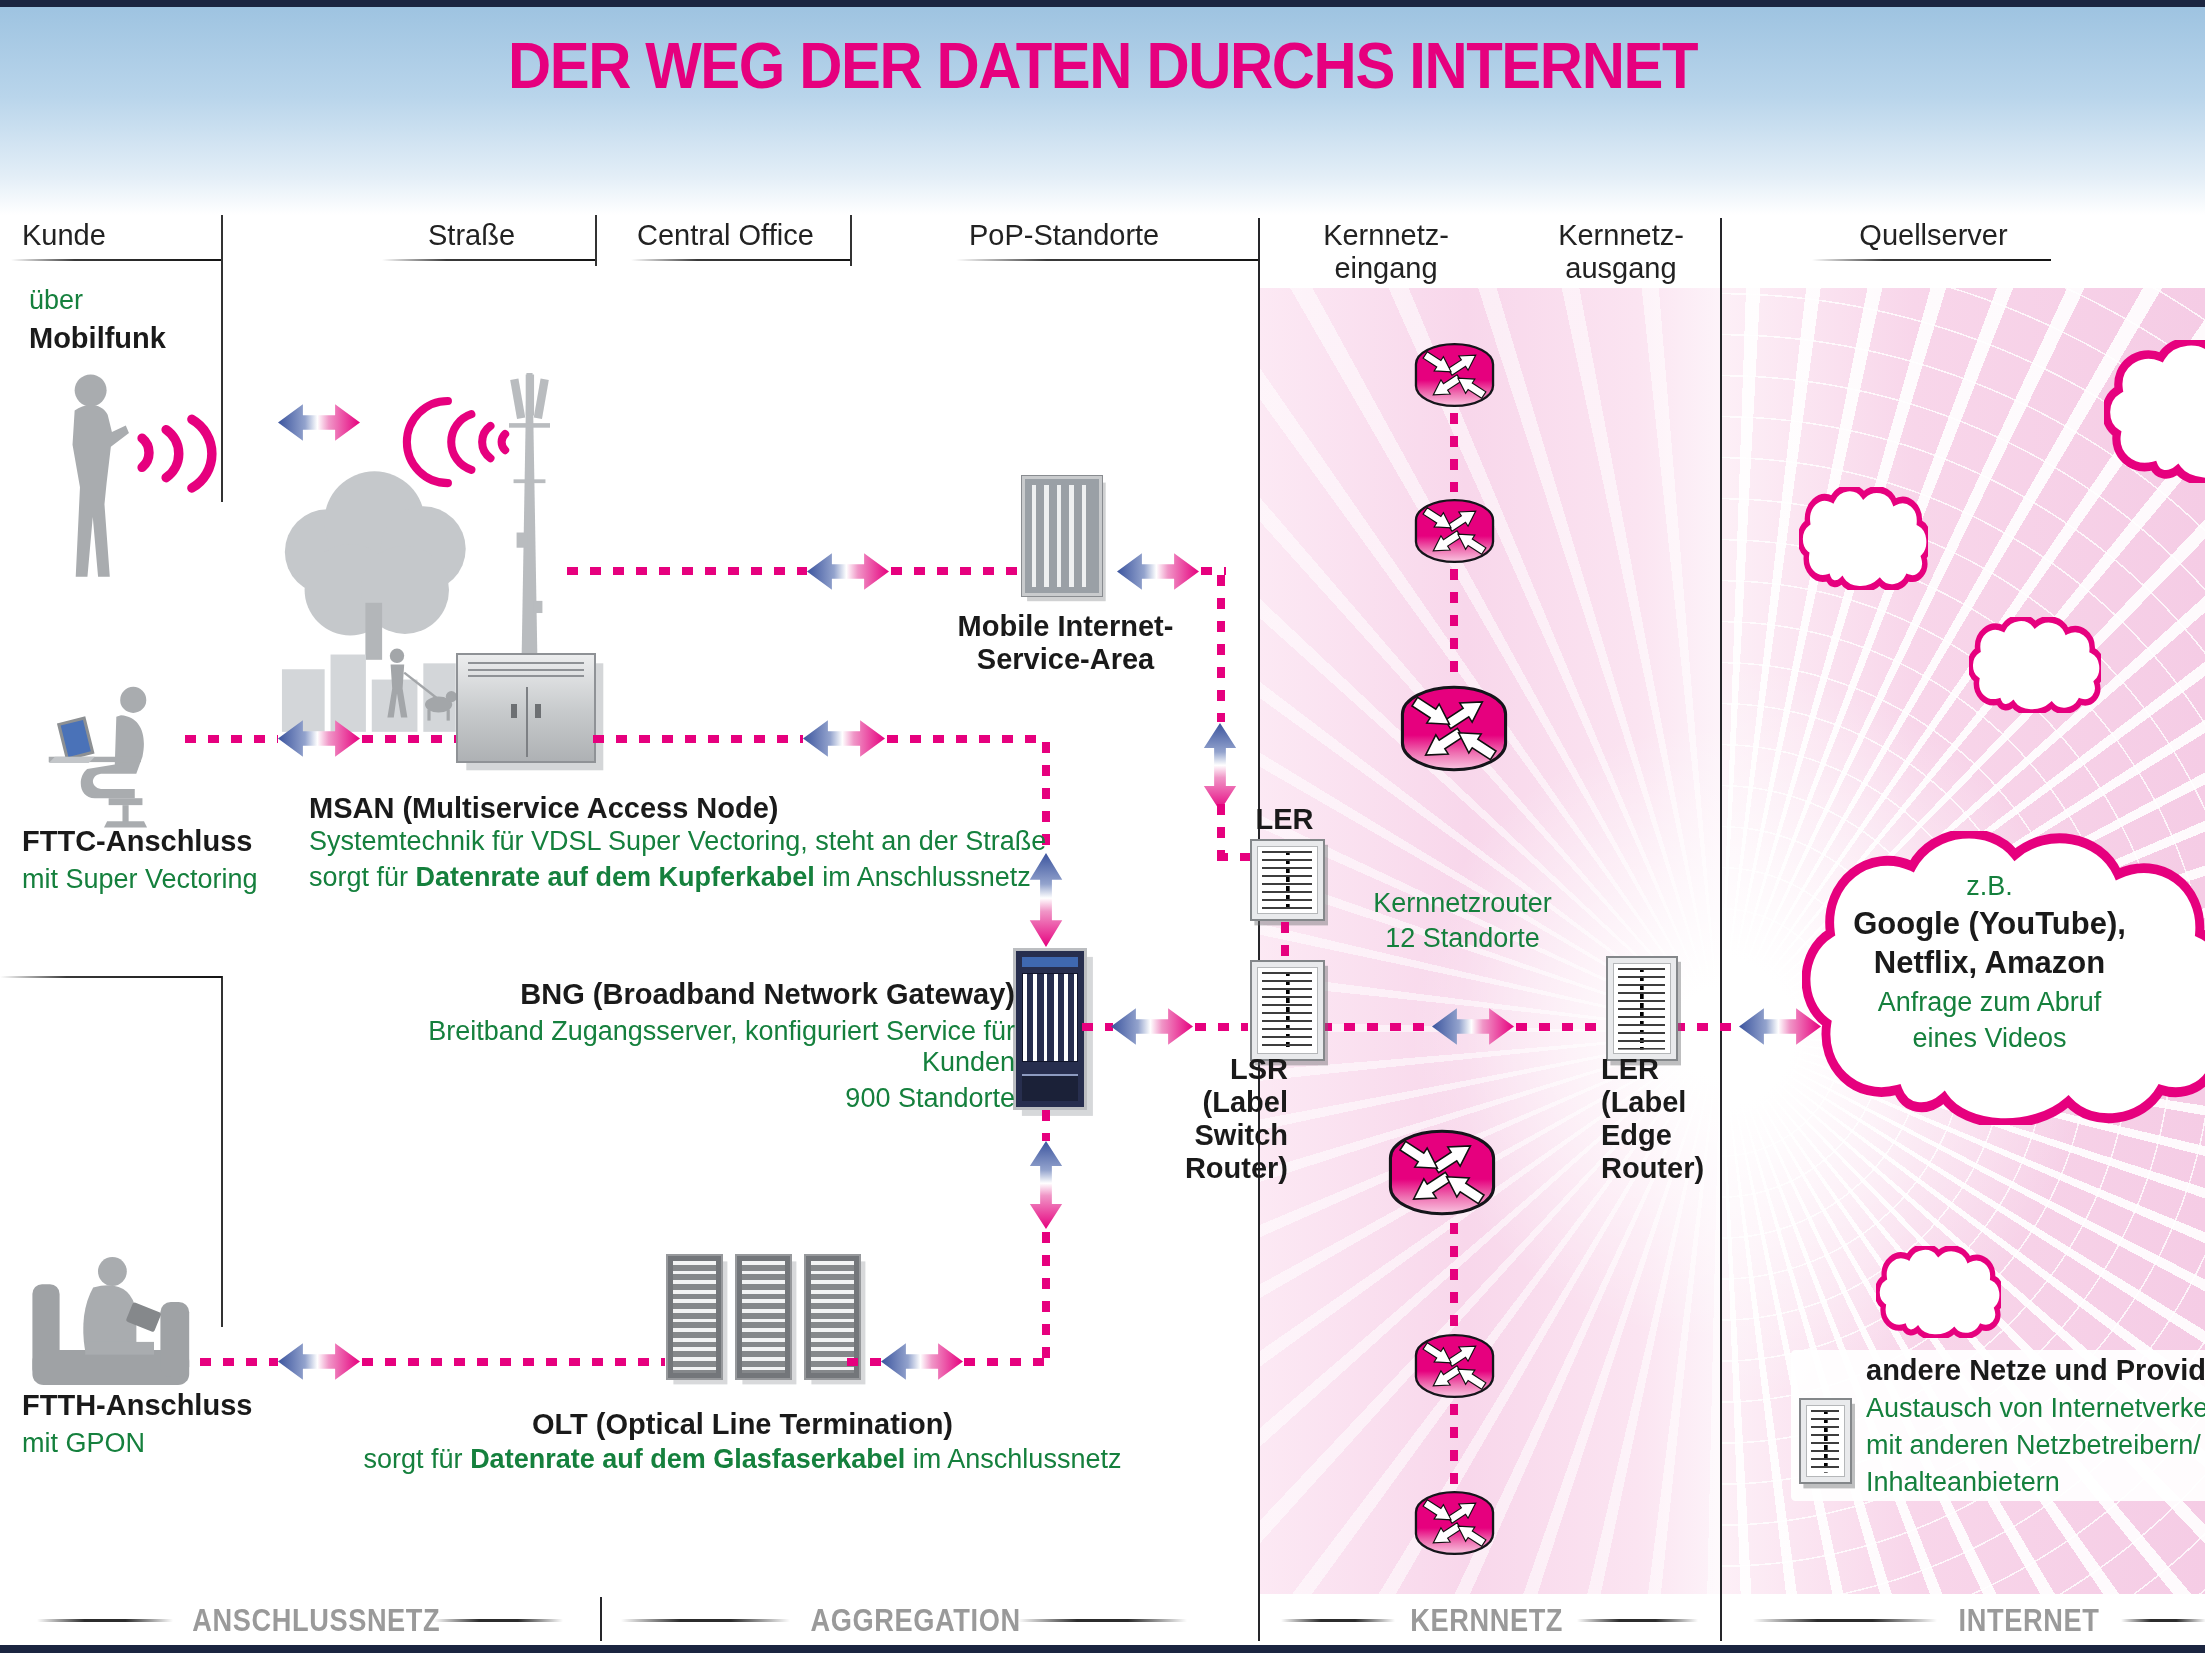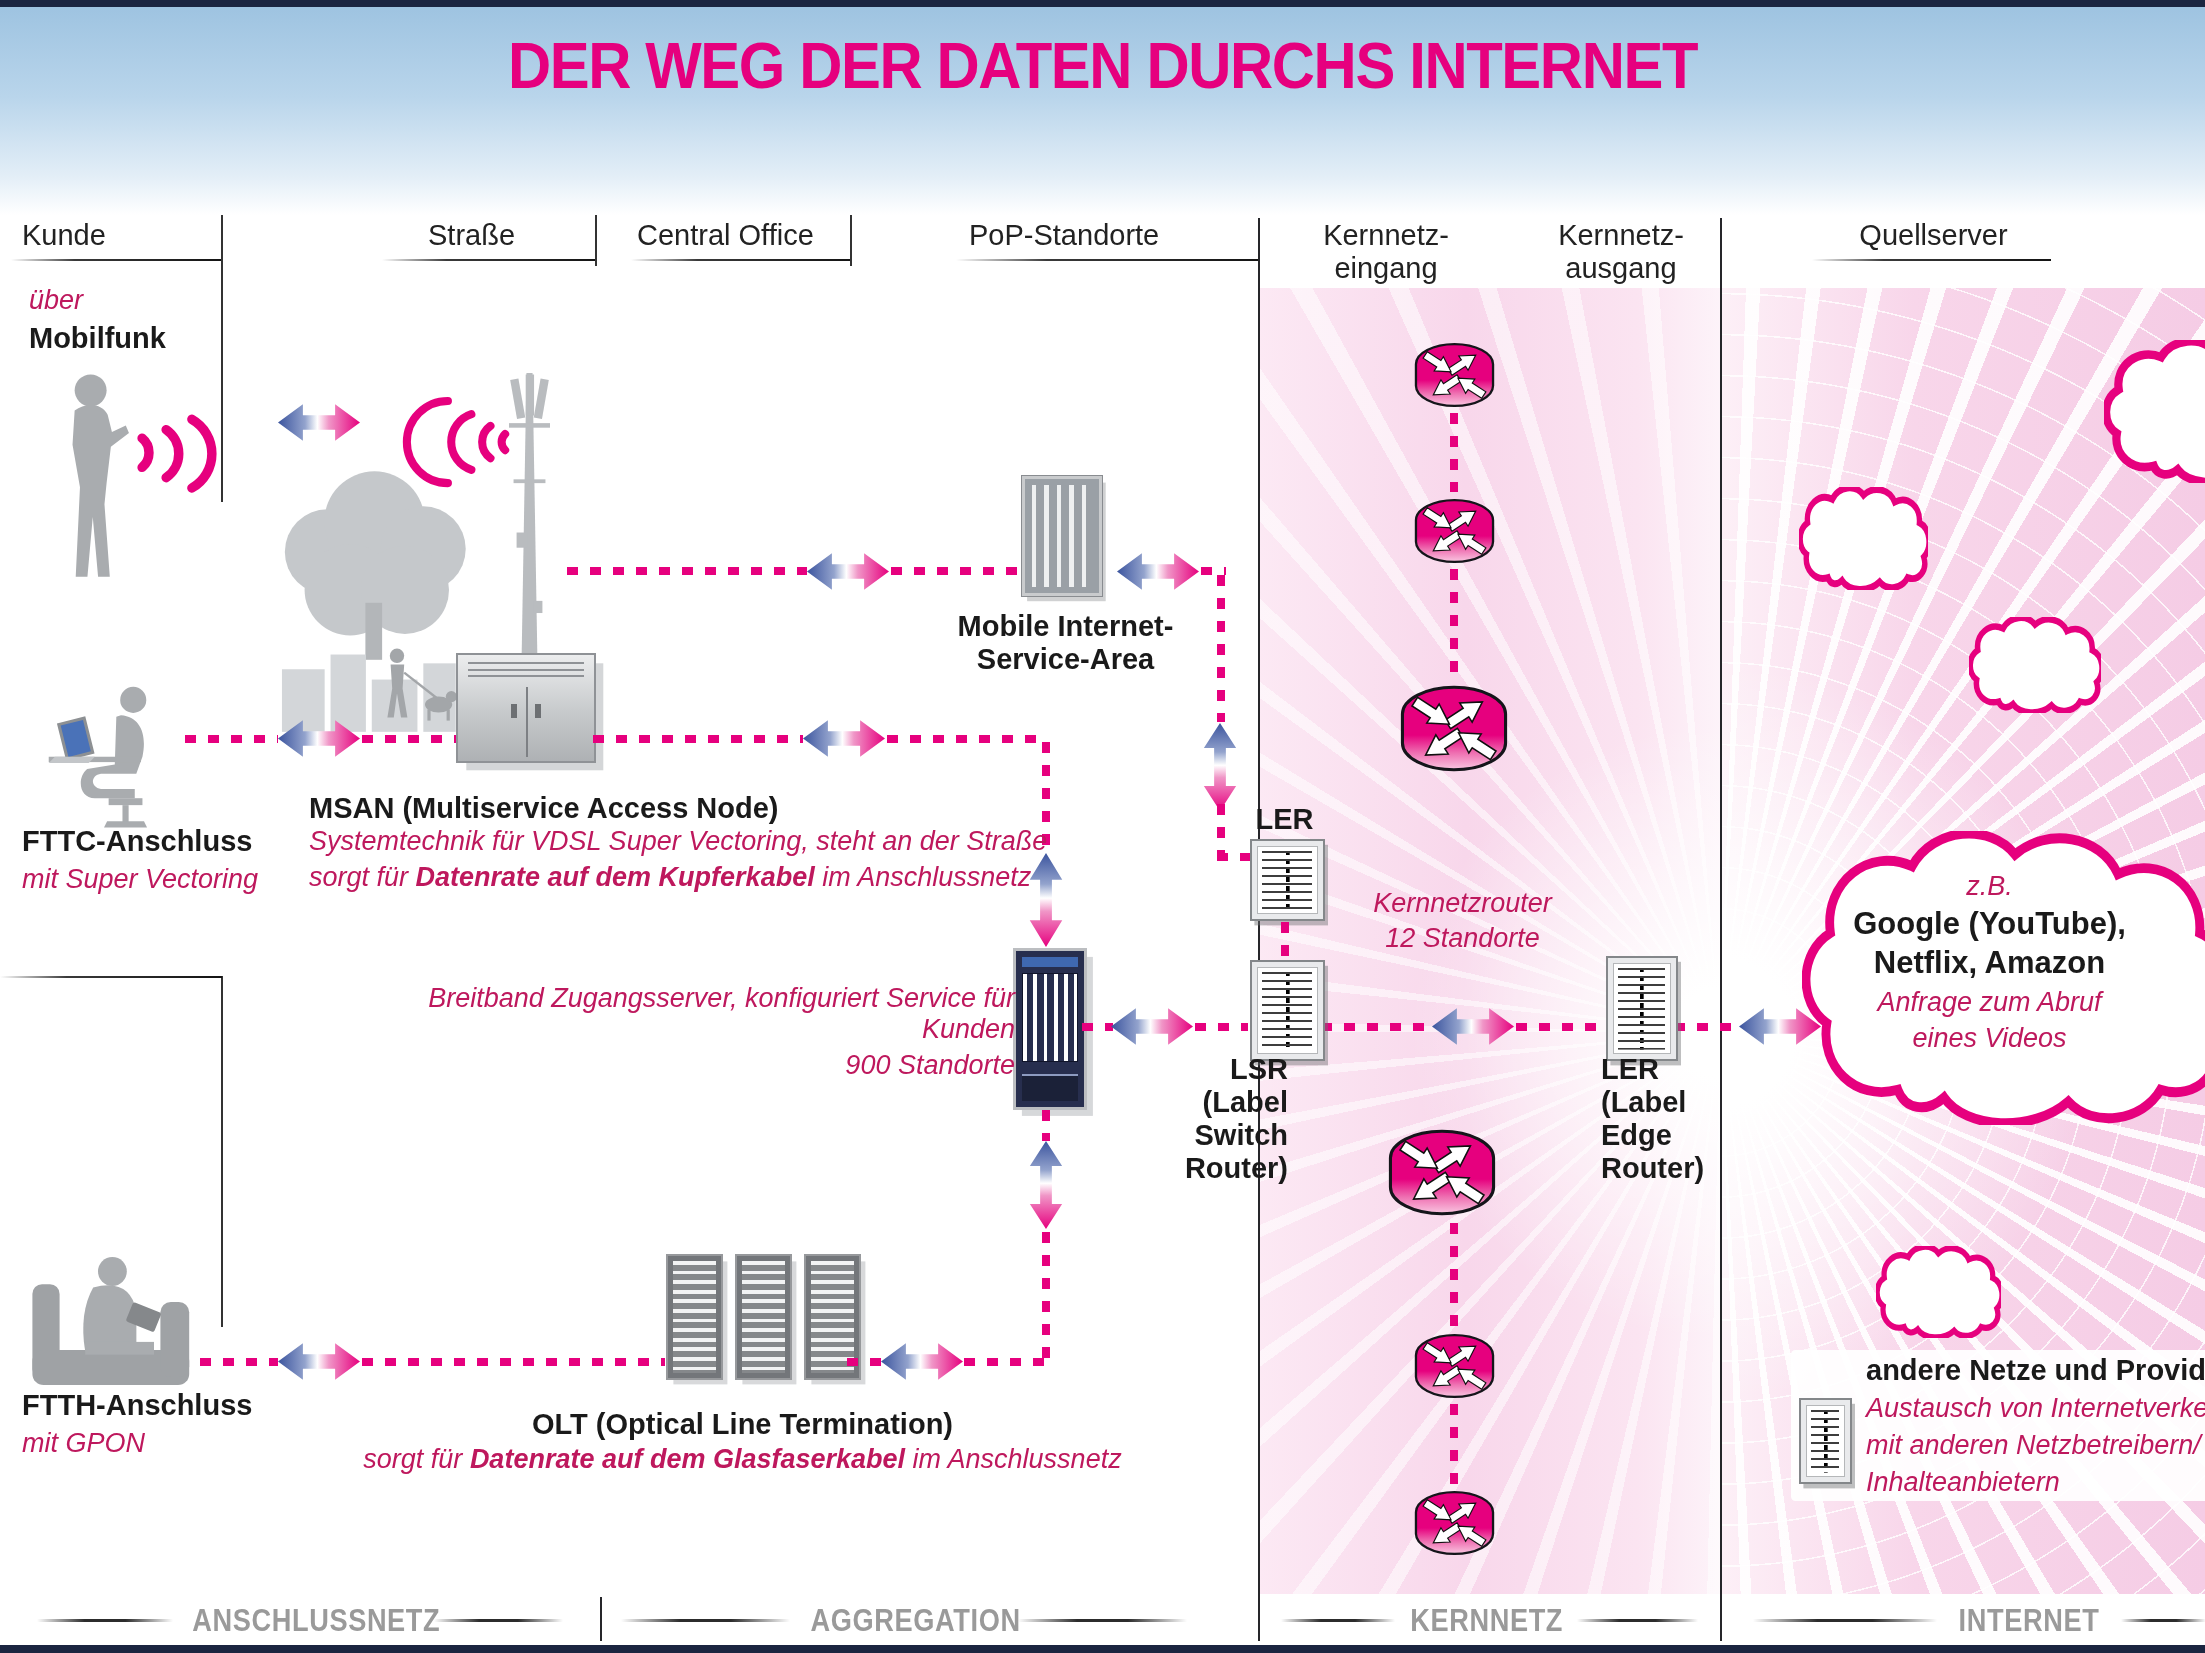--- a/index.html
+++ b/index.html
@@ -61,21 +61,21 @@
       background:repeating-linear-gradient(180deg,#8f9296 0 2.2px,rgba(0,0,0,0) 2.2px 6.6px);}
   .msan-door{position:absolute;left:50%;top:32px;bottom:4.4px;width:2.2px;background:#7d8084;}
   .msan-h1,.msan-h2{position:absolute;top:46%;width:5.9px;height:14.7px;background:#6d7073;}
   .msan-h1{left:calc(50% - 14.7px);} .msan-h2{left:calc(50% + 8.8px);}
   .olt{display:flex;gap:11.8px;}
   .olt .rack{position:relative;width:53px;height:122px;background:#73767a;border:2.2px solid #97999c;
       box-shadow:5.9px 5.9px 0 -1.5px #d8d9db;}
   .olt .rack::after{content:"";position:absolute;inset:5.1px;
       background:repeating-linear-gradient(180deg,#f2f3f4 0 3.7px,#85888b 3.7px 9.6px);}
   
-  .body-t{font-size:27px;color:#be185d;font-style:italic;}
+  .body-t{font-size:27px;color:#15803d;}
   .big-t{font-size:29px;}
   .zone-label{font-size:32px;font-weight:700;color:#9a9a9a;letter-spacing:0.7px;transform:scaleX(.85);transform-origin:50% 50%;}
   .zl-line{height:2.9px;background:linear-gradient(90deg,rgba(60,60,60,0),#2c2c2c 35%,#2c2c2c 65%,rgba(60,60,60,0));}
   .cloud-wrap{position:absolute;}
   .cloud-wrap svg{position:absolute;left:0;top:0;width:100%;height:100%;}
 </style>
 </head>
 <body>
 
 <div id="root">
@@ -297,20 +297,21 @@
       <span>sorgt für </span><span class="b">Datenrate auf dem Kupferkabel</span><span> im Anschlussnetz</span>
     </div>
   </div>
 
   <div class="abs bng" style="left:1013px;top:948px;width:68px;height:156px">
     <div class="bng-top"></div>
       <div class="bng-stripes"></div>
       <div class="bng-base"></div>
   </div>
   <div class="abs rgt" style="left:331px;top:978px;width:684px">
+    <div class="big-t b">BNG (Broadband Network Gateway)</div>
     <div class="body-t" style="margin-top:5.1px">Breitband Zugangsserver, konfiguriert Service für Kunden</div>
     <div class="body-t" style="margin-top:5.1px">900 Standorte</div>
   </div>
 
   <div class="abs dash-h" style="left:1082px;top:1023px;width:31px"></div>
   <svg class="abs" style="left:1111px;top:1006px" width="82" height="41" viewBox="0 0 112 56">
       <use href="#arrH" fill="url(#gradLR)"></use>
     </svg>
   <div class="abs dash-h" style="left:1195px;top:1023px;width:53px"></div>
   <div class="abs dash-h" style="left:1321px;top:1023px;width:110px"></div>

